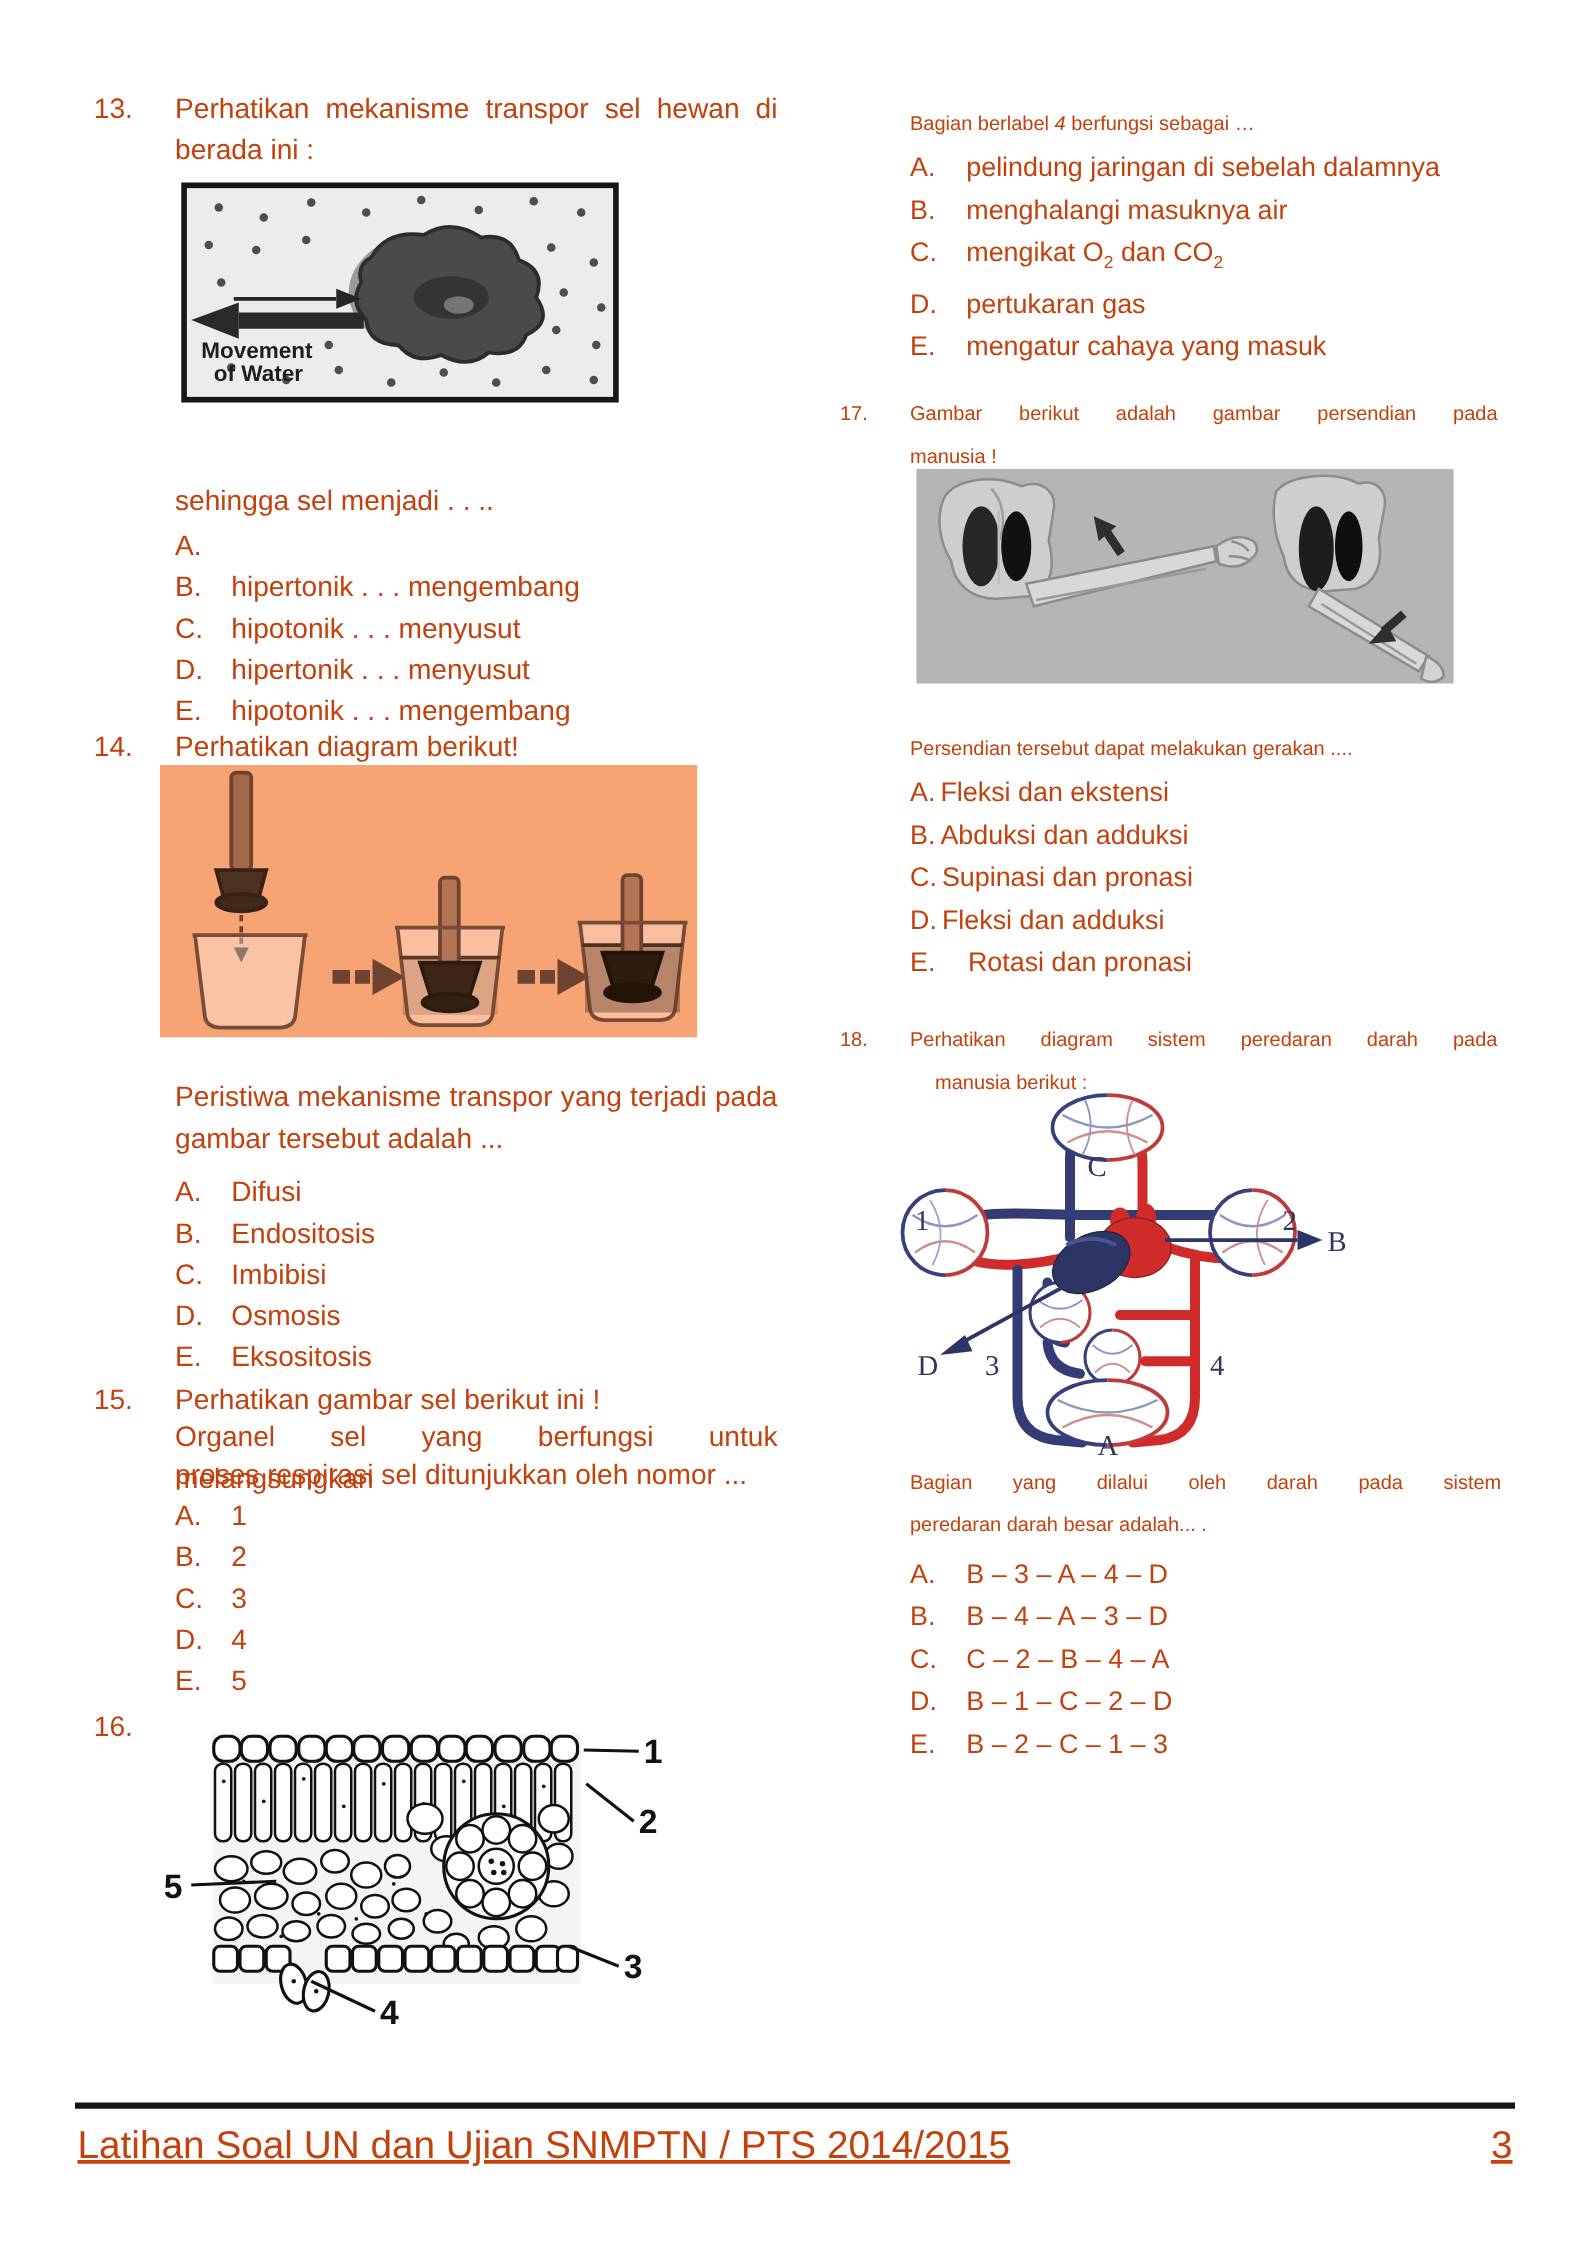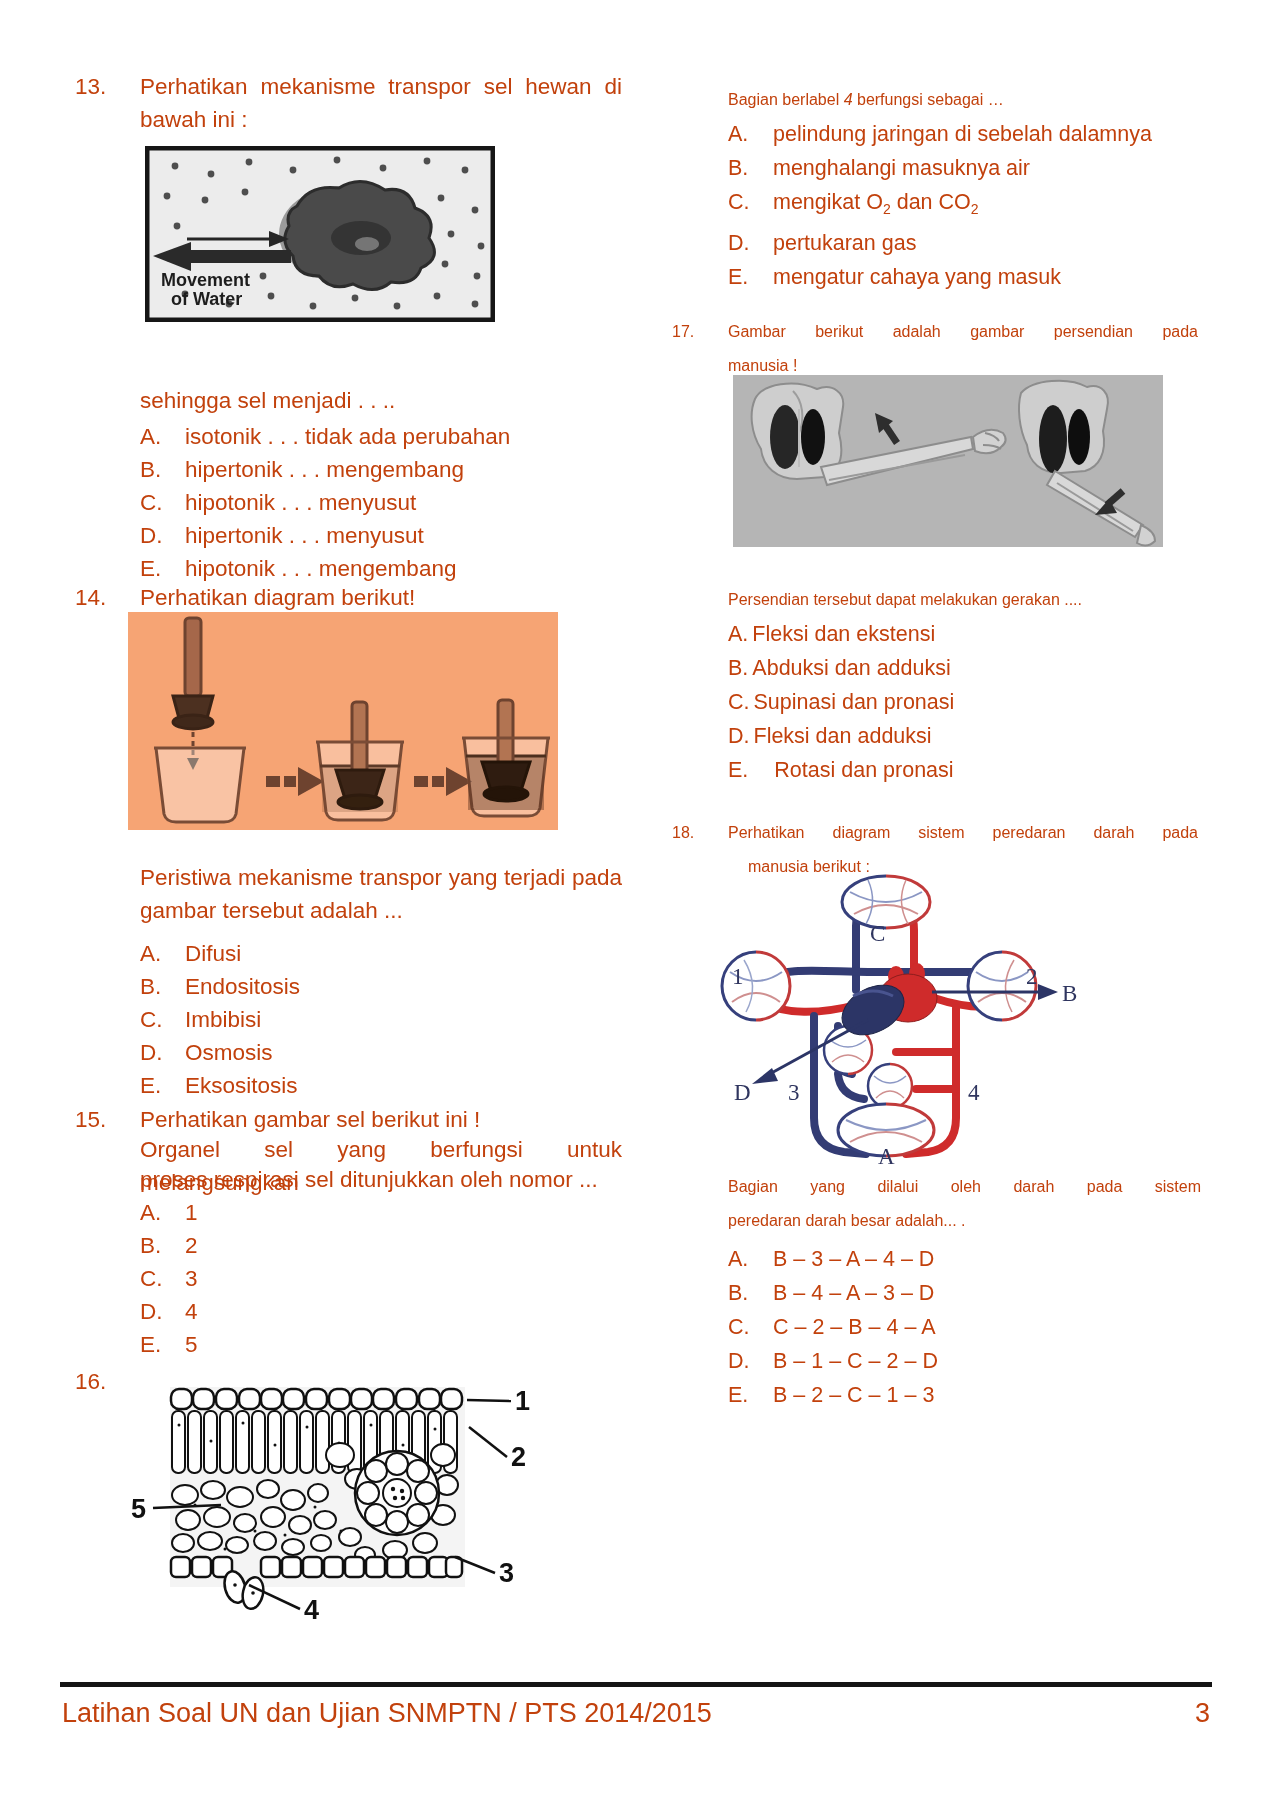--- a/index.html
+++ b/index.html
@@ -11,30 +11,30 @@
   .t.jf{white-space:normal;text-align:justify;text-align-last:justify;}
   .opts{position:absolute;font-size:22.5px;line-height:33px;}
   .opts.rcol{font-size:21.5px;line-height:34px;}
   .opt{display:flex;}
   .opt .lbl{flex:none;width:45px;}
   .opts.tight .opt .lbl{width:auto;margin-right:4px;}
   .opts.tight .opt.e .lbl{margin-right:26px;}
   sub{font-size:14px;}
   svg{position:absolute;}
   .footer-rule{position:absolute;left:60px;top:1682px;width:1152px;height:5px;background:#141414;}
-  .footer-text{position:absolute;top:1698px;font-size:27px;white-space:nowrap;}
+  .footer-text{position:absolute;top:1698px;font-size:31px;white-space:nowrap;text-decoration:underline;}
 </style>
 </head>
 <body>
 
 <div class="page">
 
   <div class="num" style="left:75px;top:70px">13.</div>
   <div class="t jf" style="left:140px;top:70px;width:482px">Perhatikan  mekanisme  transpor  sel  hewan  di</div>
-  <div class="t" style="left:140px;top:103px">bawah ini :</div>
+  <div class="t" style="left:140px;top:103px">berada ini :</div>
 
   <svg style="left:145px;top:146px" width="350" height="176" viewBox="0 0 350 176">
     <rect x="2" y="2" width="346" height="172" fill="#ececec" stroke="#161616" stroke-width="5"></rect>
     <g fill="#4e4e4e">
       <circle cx="30" cy="20" r="3.4"></circle>
         <circle cx="66" cy="28" r="3.4"></circle>
         <circle cx="104" cy="16" r="3.4"></circle>
       <circle cx="148" cy="24" r="3.4"></circle>
         <circle cx="192" cy="14" r="3.4"></circle>
         <circle cx="238" cy="22" r="3.4"></circle>
@@ -75,21 +75,20 @@
     </g>
     <text x="16" y="140" font-size="18" font-weight="bold" fill="#1d1d1d">Movement</text>
     <text x="26" y="159" font-size="18" font-weight="bold" fill="#1d1d1d">of Water</text>
   </svg>
 
   <div class="t" style="left:140px;top:384px">sehingga sel menjadi . . ..</div>
 
   <div class="opts" style="left:140px;top:420px">
     <div class="opt">
         <span class="lbl">A.</span>
-        <span>isotonik . . . tidak ada perubahan</span>
       </div>
     <div class="opt">
         <span class="lbl">B.</span>
         <span>hipertonik . . . mengembang</span>
       </div>
     <div class="opt">
         <span class="lbl">C.</span>
         <span>hipotonik  . . . menyusut</span>
       </div>
     <div class="opt">

